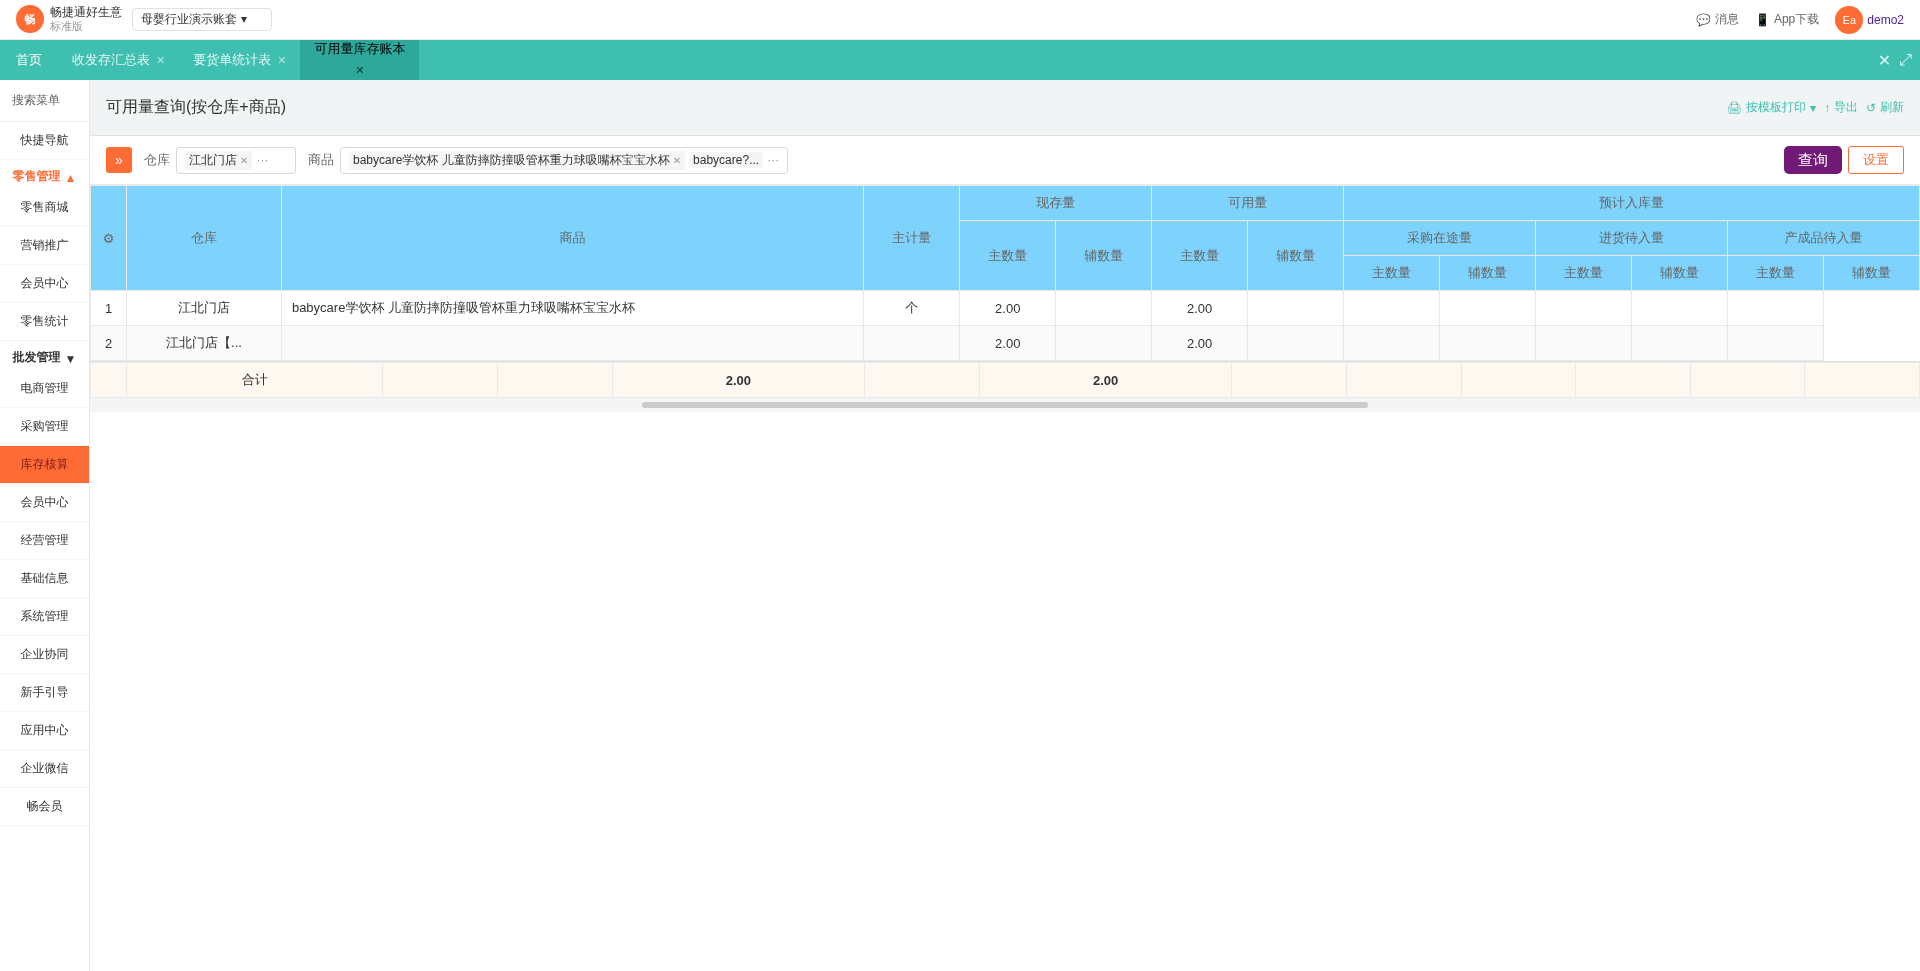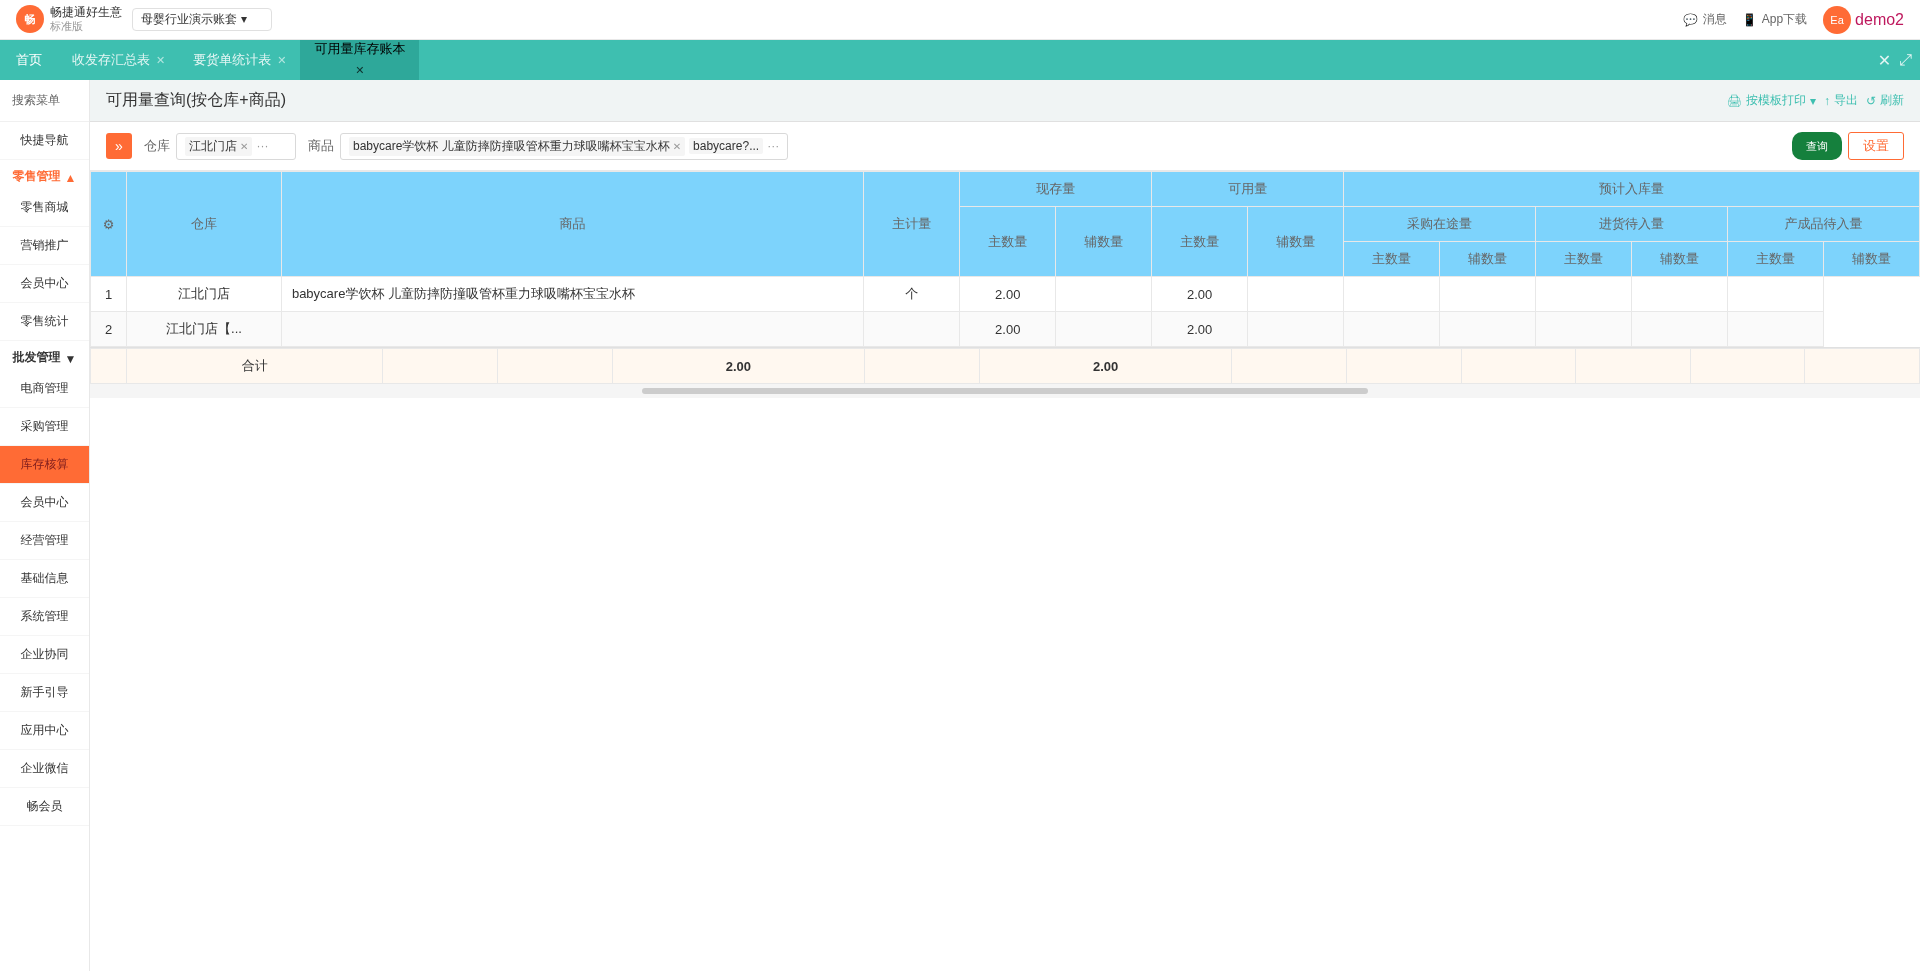--- a/index.html
+++ b/index.html
@@ -18,21 +18,21 @@
     }
     .top-bar-left { display: flex; align-items: center; gap: 10px; }
     .logo-area { display: flex; align-items: center; gap: 6px; }
     .logo-icon { width: 28px; height: 28px; background: #ff6b35; border-radius: 50%; display: flex; align-items: center; justify-content: center; color: white; font-size: 11px; font-weight: bold; }
     .logo-text { font-size: 12px; color: #333; line-height: 1.2; }
     .logo-sub { font-size: 11px; color: #999; }
     .company-selector { display: flex; align-items: center; gap: 4px; border: 1px solid #e0e0e0; border-radius: 4px; padding: 2px 8px; font-size: 12px; color: #333; cursor: pointer; min-width: 140px; }
     .top-bar-right { display: flex; align-items: center; gap: 16px; }
     .top-bar-action { display: flex; align-items: center; gap: 4px; font-size: 12px; color: #666; cursor: pointer; }
     .avatar { width: 28px; height: 28px; border-radius: 50%; background: #ff6b35; display: flex; align-items: center; justify-content: center; color: white; font-size: 11px; }
-    .username { font-size: 16px; color: #be185d; }
+    .username { font-size: 12px; color: #4c1d95; }
 
     
     .nav-tabs {
       height: 40px;
       background: #3ebfb0;
       display: flex;
       align-items: center;
       padding: 0 0 0 0;
     }
     .nav-tab {
@@ -109,21 +109,21 @@
     .content-area {
       flex: 1;
       display: flex;
       flex-direction: column;
       overflow: hidden;
     }
 
     
     .page-header {
       background: #f0f4f4;
-      padding: 10px 16px;
+      padding: 17px 16px;
       display: flex;
       align-items: center;
       justify-content: space-between;
       border-bottom: 1px solid #e0e0e0;
     }
     .page-title { font-size: 16px; color: #333; font-weight: 500; }
     .page-header-actions { display: flex; align-items: center; gap: 8px; }
     .header-action-btn {
       display: flex; align-items: center; gap: 4px;
       font-size: 12px; color: #3ebfb0; cursor: pointer;
@@ -156,22 +156,22 @@
     }
     .filter-tag {
       background: #f5f5f5; border-radius: 2px;
       padding: 1px 4px; font-size: 12px; color: #333;
       display: flex; align-items: center; gap: 3px;
     }
     .filter-tag .remove { color: #999; cursor: pointer; font-size: 10px; }
     .filter-dots { color: #999; font-size: 12px; cursor: pointer; }
     .filter-actions { margin-left: auto; display: flex; gap: 6px; }
     .btn-query {
-      background: #15803d; color: #fff; border: none;
-      border-radius: 10px; padding: 4px 14px; font-size: 11px; cursor: pointer;
+      background: #701a75; color: #fff; border: none;
+      border-radius: 5px; padding: 4px 14px; font-size: 15px; cursor: pointer;
     }
     .btn-setting {
       background: #fff; color: #ff6b35; border: 1px solid #ff6b35;
       border-radius: 3px; padding: 4px 14px; font-size: 13px; cursor: pointer;
     }
 
     
     .table-container {
       flex: 1;
       overflow: auto;

